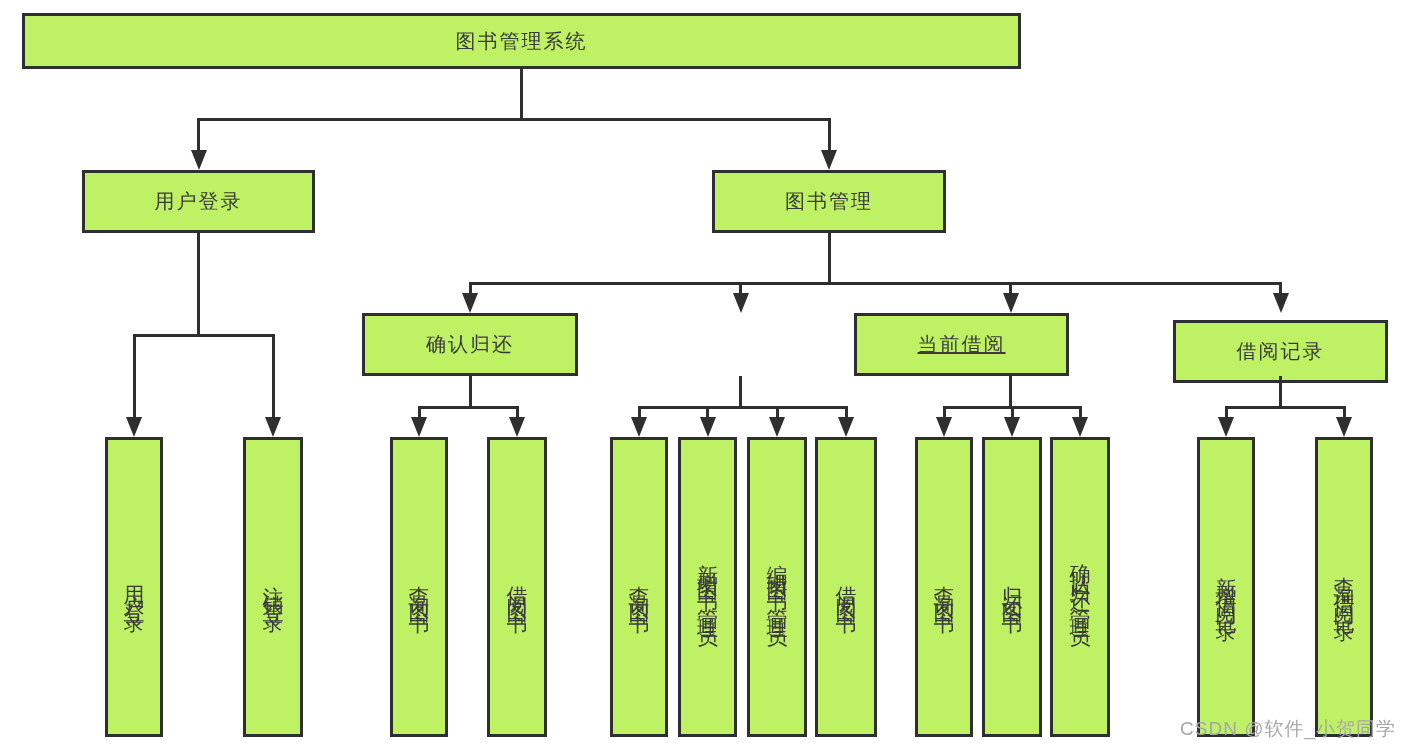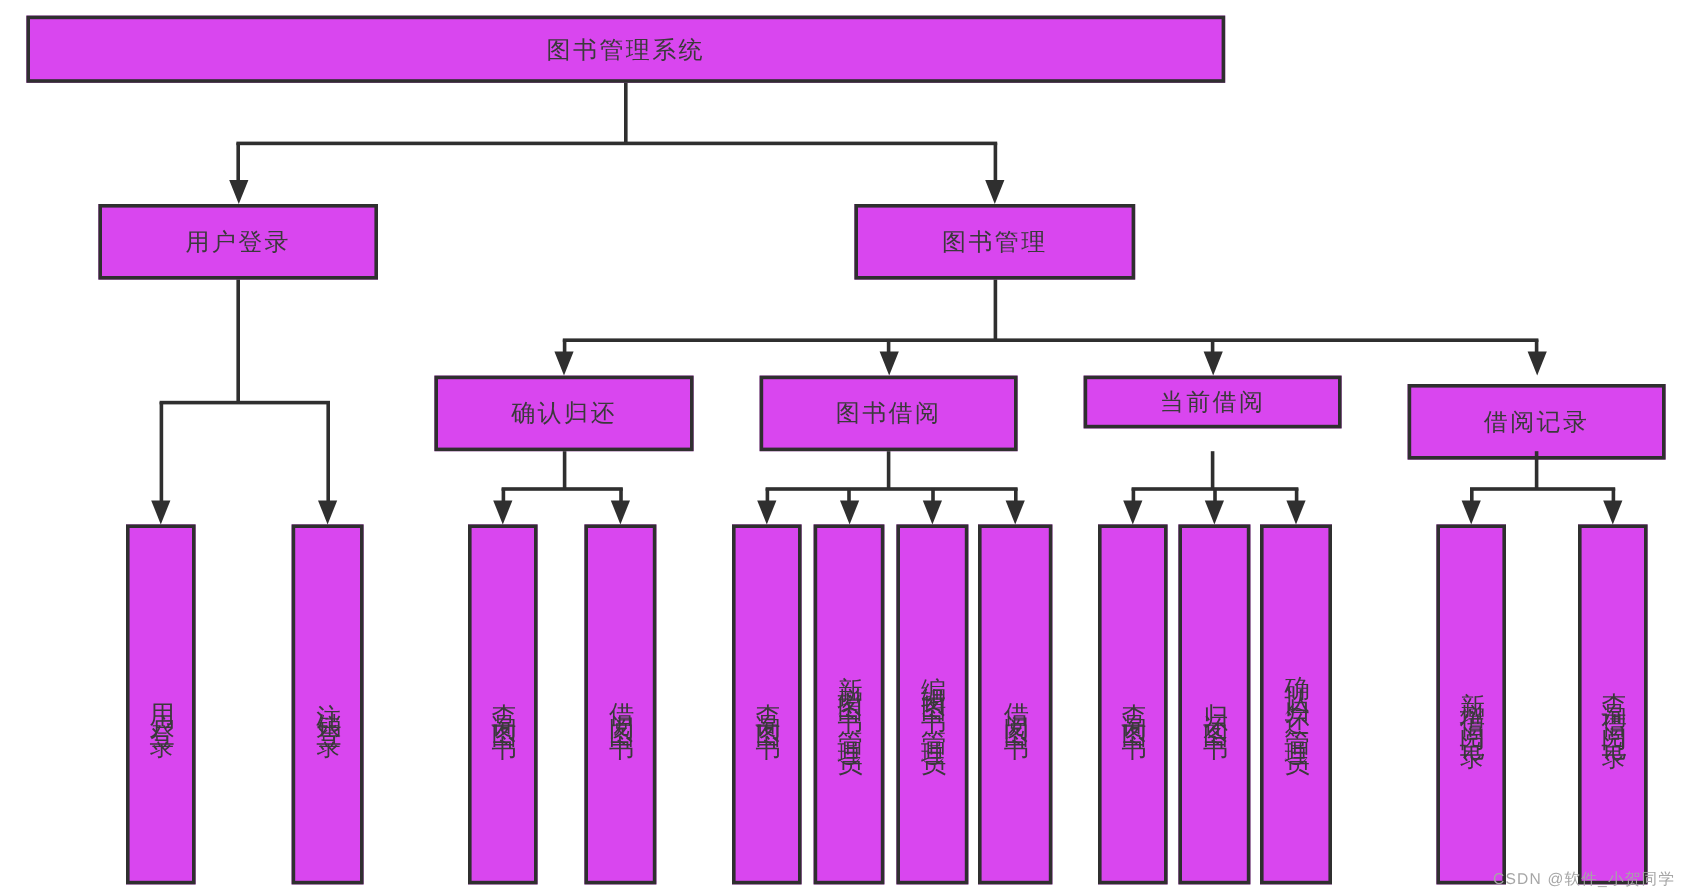--- a/index.html
+++ b/index.html
@@ -2,49 +2,48 @@
 <html style="--line: #2f2f2f; --text: #3a3a3a; --wm: #a6a6a6;"><head>
 <meta charset="utf-8">
 <style>
   html,body{margin:0;padding:0;}
   body{
     width:1405px;height:747px;background:#ffffff;position:relative;overflow:hidden;
     font-family:"Liberation Sans","DejaVu Sans",sans-serif;
   }
   #canvas{position:absolute;left:0;top:0;width:1405px;height:747px;}
   .node{
-    position:absolute;box-sizing:border-box;background:#d946ef;
+    position:absolute;box-sizing:border-box;background:#bef264;
     border:3px solid var(--line,#2f2f2f);color:var(--text,#3a3a3a);
     display:flex;align-items:center;justify-content:center;
     white-space:nowrap;
   }
   .node.h{font-size:20px;letter-spacing:2px;}
   .node.v{writing-mode:vertical-rl;font-size:21px;letter-spacing:9px;}
   .cline{position:absolute;background:var(--line,#2f2f2f);}
   .arrowhead{
     position:absolute;width:0;height:0;
     border-left:8px solid transparent;border-right:8px solid transparent;
     border-top:20px solid var(--line,#2f2f2f);
   }
   .watermark{
     position:absolute;right:9px;bottom:5px;z-index:10;
-    color:var(--wm,#a6a6a6);font-size:13px;letter-spacing:1px;
+    color:var(--wm,#a6a6a6);font-size:19px;letter-spacing:1px;
   }
 </style>
 </head>
 <body>
 
 <div id="canvas">
   <div class="watermark">CSDN @软件_小贺同学</div>
 <div class="node h" style="left: 22px; top: 13px; width: 999px; height: 56px;">图书管理系统</div>
     <div class="node h" style="left: 82px; top: 170px; width: 233px; height: 63px;">用户登录</div>
     <div class="node h" style="left: 712px; top: 170px; width: 234px; height: 63px;">图书管理</div>
     <div class="node h" style="left: 362px; top: 313px; width: 216px; height: 63px;">确认归还</div>
-    <div class="node h" style="left: 633px; top: 313px; width: 215px; height: 63px;">图书借阅</div>
-    <div class="node h" style="left: 903px; top: 313px; width: 215px; height: 44px;">当前借阅</div>
+    <div class="node h" style="left: 854px; top: 313px; width: 215px; height: 63px; text-decoration: underline;">当前借阅</div>
     <div class="node h" style="left: 1173px; top: 320px; width: 215px; height: 63px;">借阅记录</div>
     <div class="node v" style="left: 105px; top: 437px; width: 58px; height: 300px;">用户登录</div>
     <div class="node v" style="left: 243px; top: 437px; width: 60px; height: 300px;">注销登录</div>
     <div class="node v" style="left: 390px; top: 437px; width: 58px; height: 300px;">查询图书</div>
     <div class="node v" style="left: 487px; top: 437px; width: 60px; height: 300px;">借阅图书</div>
     <div class="node v" style="left: 610px; top: 437px; width: 58px; height: 300px;">查询图书</div>
     <div class="node v" style="left: 678px; top: 437px; width: 59px; height: 300px;">新增图书（管理员）</div>
     <div class="node v" style="left: 747px; top: 437px; width: 60px; height: 300px;">编辑图书（管理员）</div>
     <div class="node v" style="left: 815px; top: 437px; width: 62px; height: 300px;">借阅图书</div>
     <div class="node v" style="left: 915px; top: 437px; width: 58px; height: 300px;">查询图书</div>

